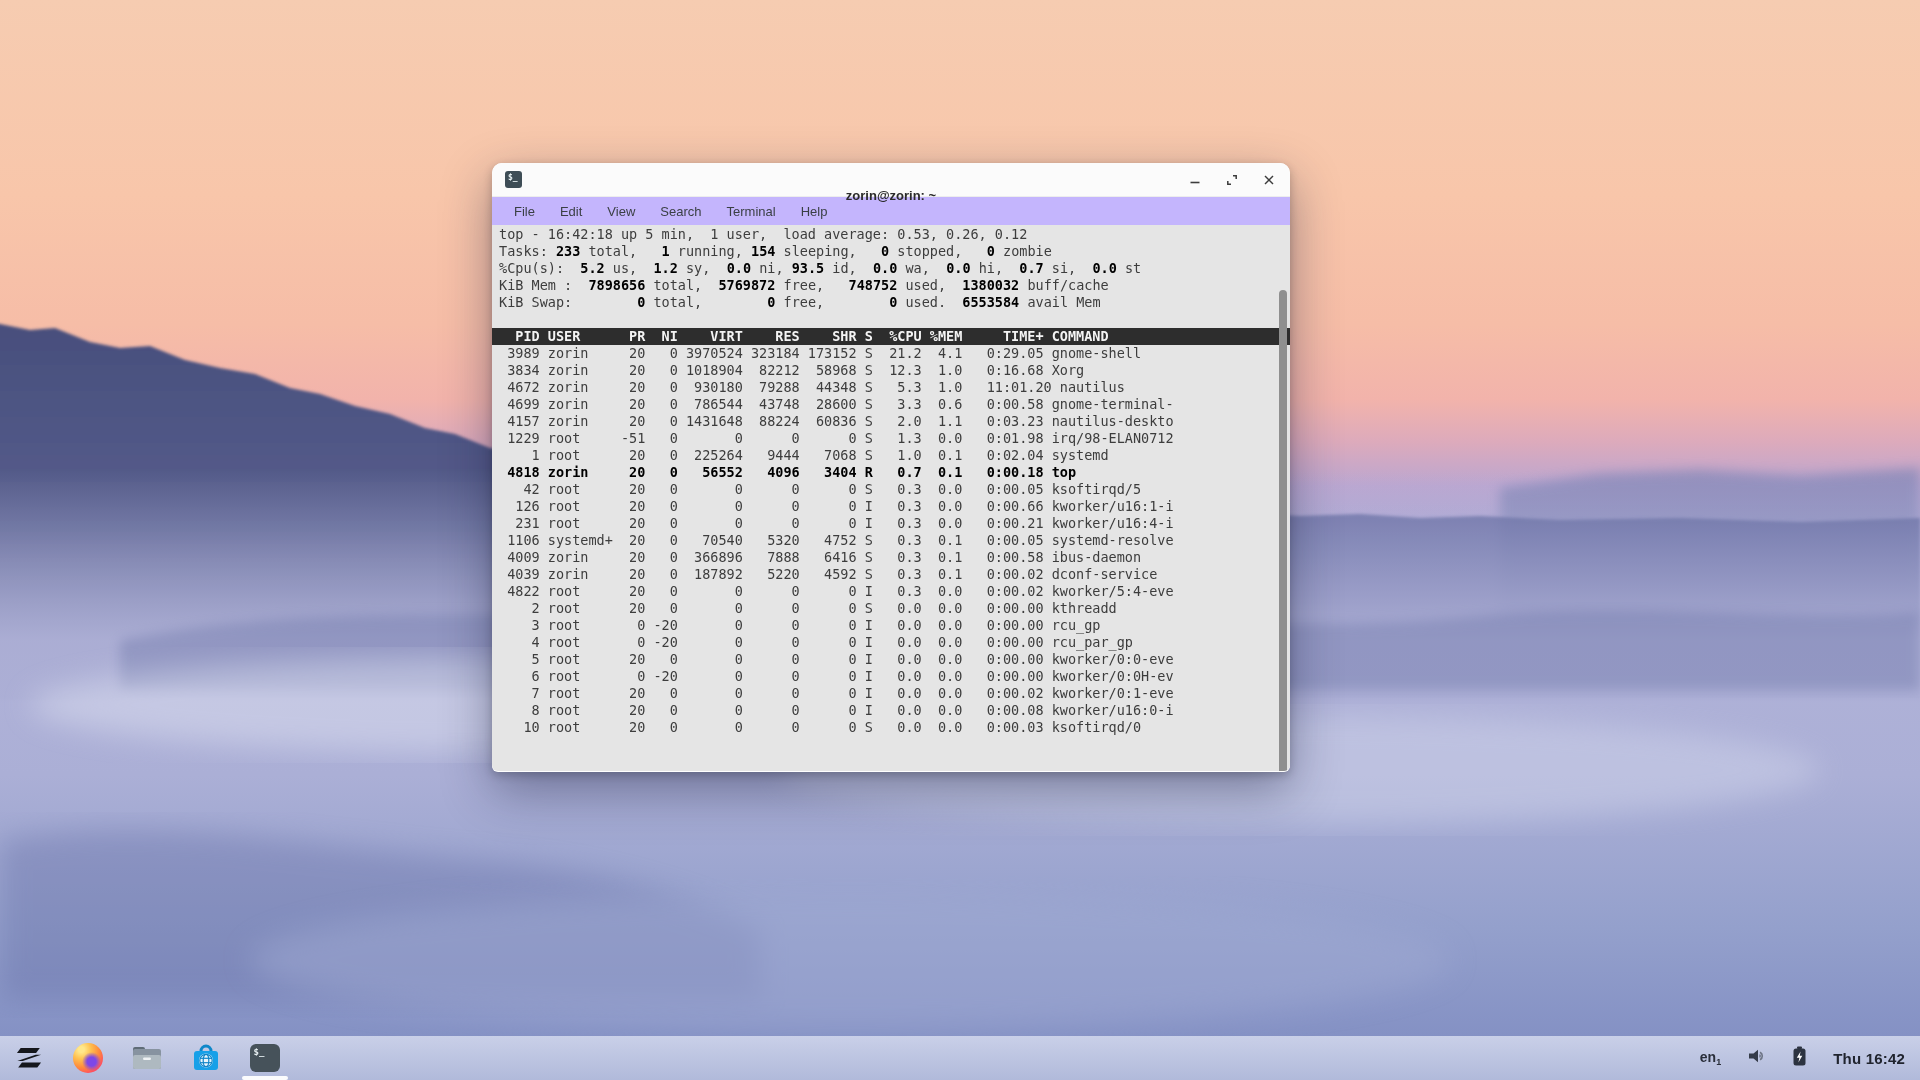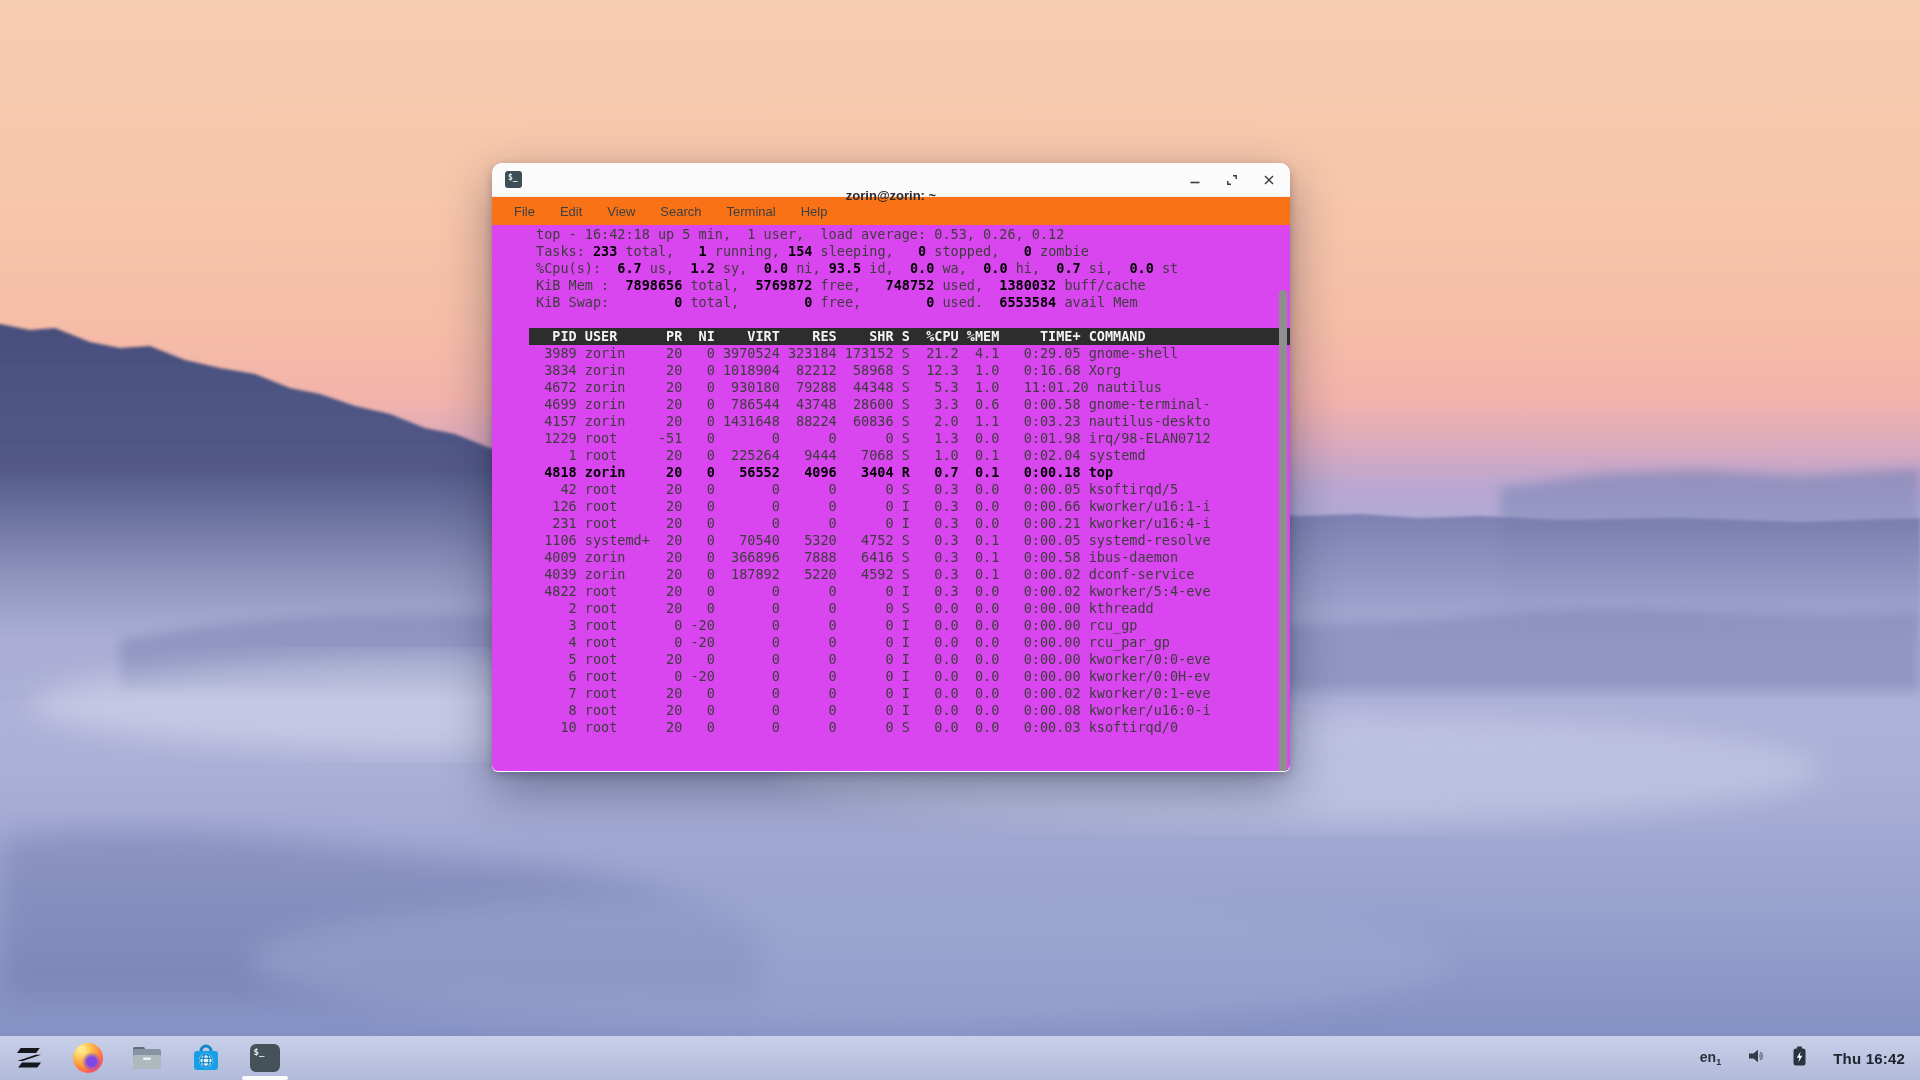--- a/index.html
+++ b/index.html
@@ -22,26 +22,26 @@
   .tb-term-icon { position:absolute; left:13px; top:8px; width:17px; height:17px;
     background:#3e4d56; border-radius:3px; color:#e9f2f4;
     font-family:"DejaVu Sans Mono", monospace; font-size:8px; font-weight:bold;
     line-height:9px; padding:2px 0 0 3px; }
   .tb-title { flex:1; text-align:center; font-size:13px; font-weight:bold; color:#2b2b2b;margin-top:32px; }
   .tb-controls { position:absolute; right:8px; top:0; height:34px; display:flex; align-items:center; }
   .tb-btn { width:26px; height:26px; display:flex; align-items:center; justify-content:center;
     color:#3c3c3c; margin-left:11px; }
   .tb-btn svg { display:block; }
 
-  .menubar { height:28px; background:#f97316; display:flex; align-items:center; padding-left:16px; }
+  .menubar { height:28px; background:#c4b5fd; display:flex; align-items:center; padding-left:16px; }
   .menu-item { font-size:13px; color:#3a3f44; margin-right:13px; padding:3px 6px; border-radius:3px; }
 
-  .term { position:relative; height:546px; background:#d946ef; border-radius:0 0 6px 6px;
+  .term { position:relative; height:546px; background:#e5e5e5; border-radius:0 0 6px 6px;
     font-family:"DejaVu Sans Mono", monospace; font-size:13.5px; line-height:17px;
-    color:#3d3d3d; overflow:hidden;padding-left:37px; }
+    color:#3d3d3d; overflow:hidden; }
   .term pre, .term .tline, .term .trow { font-family:inherit; white-space:pre; }
   .summary { padding:1px 0 0 7px; }
   .summary b, .trow.bold, .thead { font-weight:bold; }
   .summary b { color:#000; }
   .gapline { height:17px; }
   .thead { height:17px; background:#2d2d2d; color:#f4f4f4; padding-left:7px; white-space:pre; }
   .rows { padding-left:7px; }
   .trow { height:17px; }
   .trow.bold { color:#000; }
   .scroll-thumb { position:absolute; right:3px; top:65px; width:8px; height:532px;
@@ -147,21 +147,21 @@
         <span class="menu-item">View</span>
         <span class="menu-item">Search</span>
         <span class="menu-item">Terminal</span>
         <span class="menu-item">Help</span>
       </div>
 
     <div class="term">
       <div class="summary" id="summary">
           <div class="tline"><span>top - 16:42:18 up 5 min,  1 user,  load average: 0.53, 0.26, 0.12</span></div>
           <div class="tline"><span>Tasks: </span><b>233</b><span> total,   </span><b>1</b><span> running, </span><b>154</b><span> sleeping,   </span><b>0</b><span> stopped,   </span><b>0</b><span> zombie</span></div>
-          <div class="tline"><span>%Cpu(s):  </span><b>6.7</b><span> us,  </span><b>1.2</b><span> sy,  </span><b>0.0</b><span> ni, </span><b>93.5</b><span> id,  </span><b>0.0</b><span> wa,  </span><b>0.0</b><span> hi,  </span><b>0.7</b><span> si,  </span><b>0.0</b><span> st</span></div>
+          <div class="tline"><span>%Cpu(s):  </span><b>5.2</b><span> us,  </span><b>1.2</b><span> sy,  </span><b>0.0</b><span> ni, </span><b>93.5</b><span> id,  </span><b>0.0</b><span> wa,  </span><b>0.0</b><span> hi,  </span><b>0.7</b><span> si,  </span><b>0.0</b><span> st</span></div>
           <div class="tline"><span>KiB Mem :  </span><b>7898656</b><span> total,  </span><b>5769872</b><span> free,   </span><b>748752</b><span> used,  </span><b>1380032</b><span> buff/cache</span></div>
           <div class="tline"><span>KiB Swap:        </span><b>0</b><span> total,        </span><b>0</b><span> free,        </span><b>0</b><span> used.  </span><b>6553584</b><span> avail Mem</span></div>
         </div>
       <div class="gapline"></div>
       <div class="thead" id="thead">  PID USER      PR  NI    VIRT    RES    SHR S  %CPU %MEM     TIME+ COMMAND</div>
       <div class="rows" id="rows">
           <div class="trow"> 3989 zorin     20   0 3970524 323184 173152 S  21.2  4.1   0:29.05 gnome-shell</div>
           <div class="trow"> 3834 zorin     20   0 1018904  82212  58968 S  12.3  1.0   0:16.68 Xorg</div>
           <div class="trow"> 4672 zorin     20   0  930180  79288  44348 S   5.3  1.0   11:01.20 nautilus</div>
           <div class="trow"> 4699 zorin     20   0  786544  43748  28600 S   3.3  0.6   0:00.58 gnome-terminal-</div>

